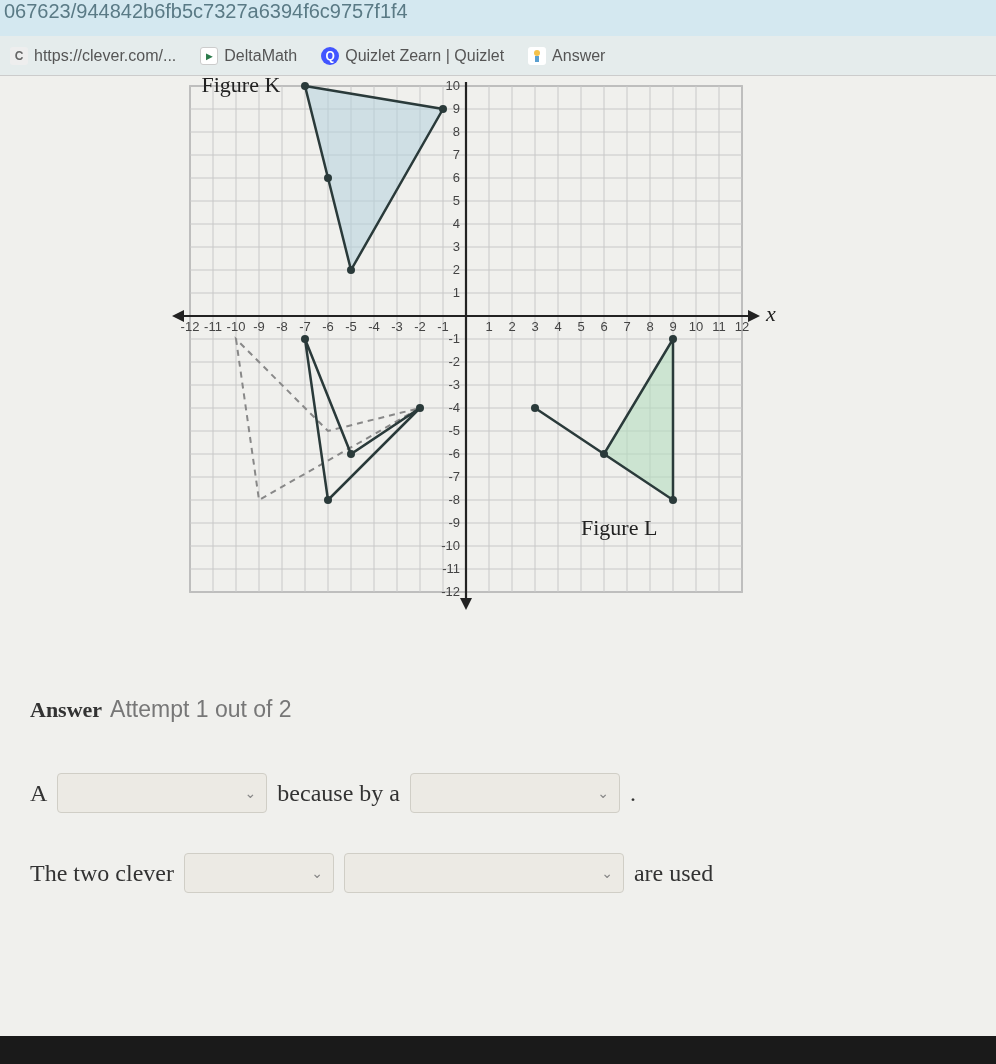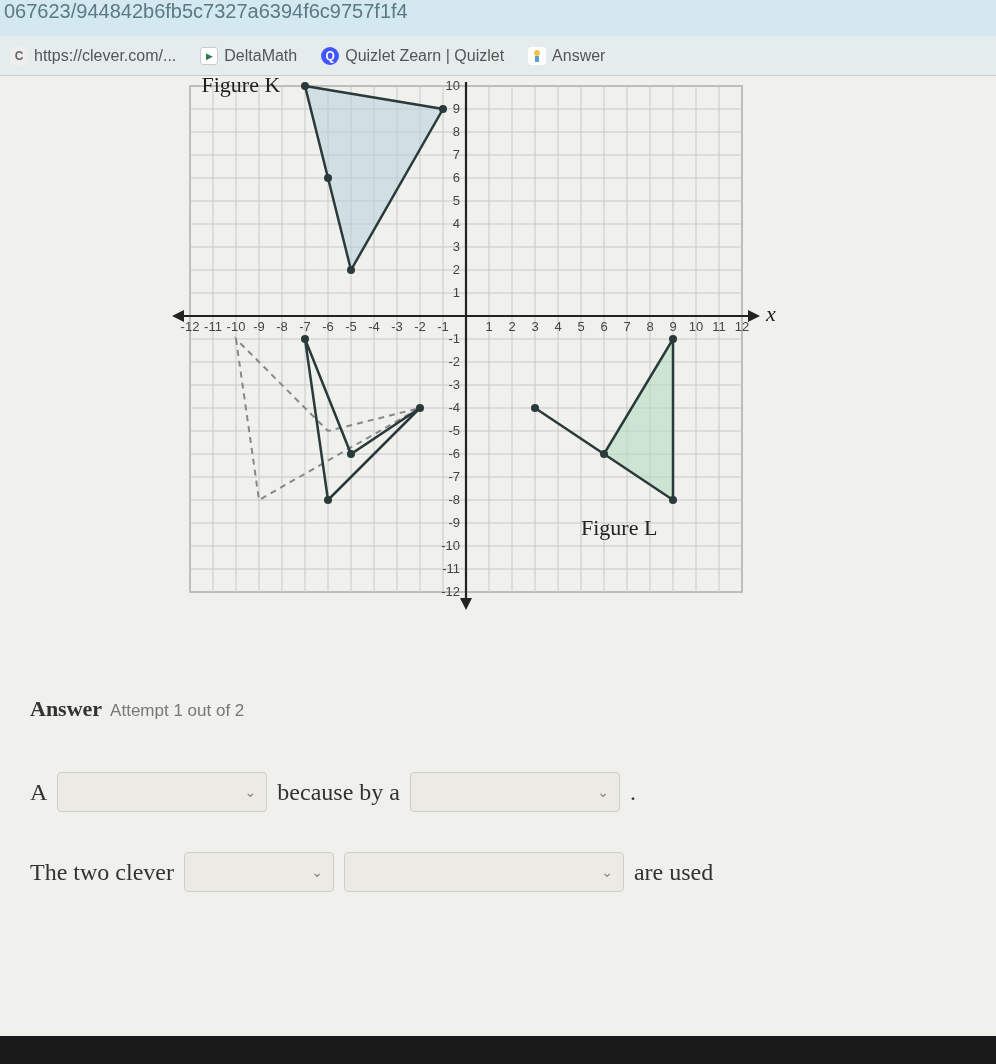--- a/index.html
+++ b/index.html
@@ -84,21 +84,21 @@
     padding: 30px 20px 0 30px;
     font-family: "Times New Roman", serif;
   }
   .answer-header {
     display: flex;
     align-items: baseline;
     gap: 8px;
     margin-bottom: 50px;
   }
   .answer-label { font-size: 22px; font-weight: bold; color: #333; }
-  .attempt { font-size: 17px; color: #777; font-family: Arial, sans-serif;}
+  .attempt { font-size: 23px; color: #777; font-family: Arial, sans-serif;}
   .sentence-row {
     display: flex;
     align-items: center;
     gap: 10px;
     font-size: 24px;
     color: #333;
     margin-bottom: 40px;
     flex-wrap: wrap;
   }
   .dropdown {

